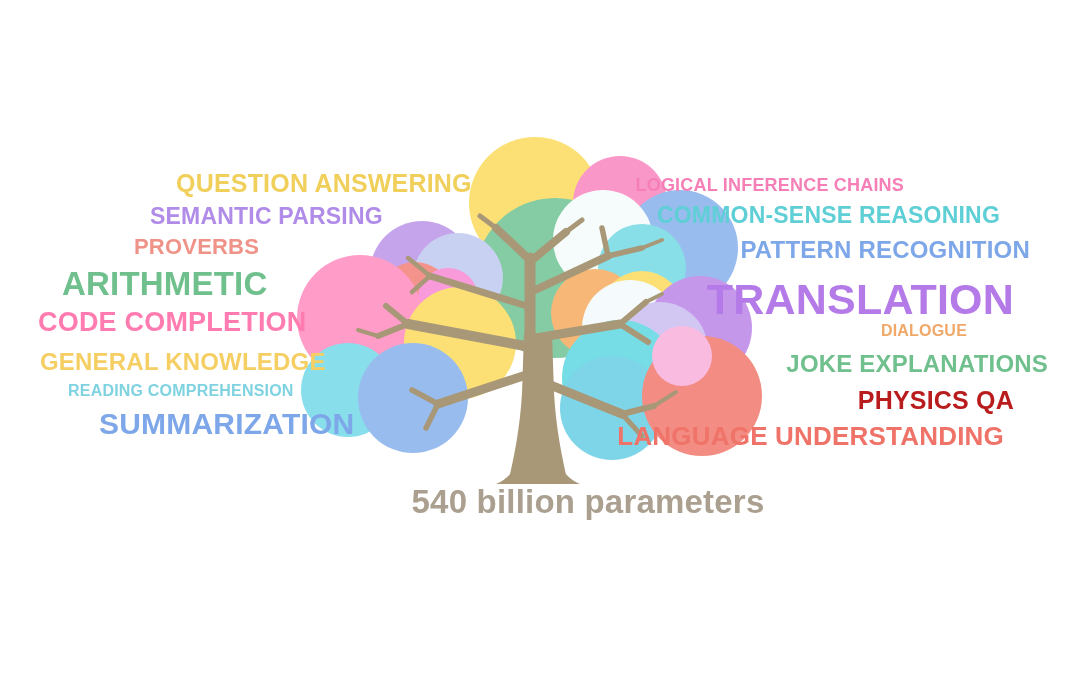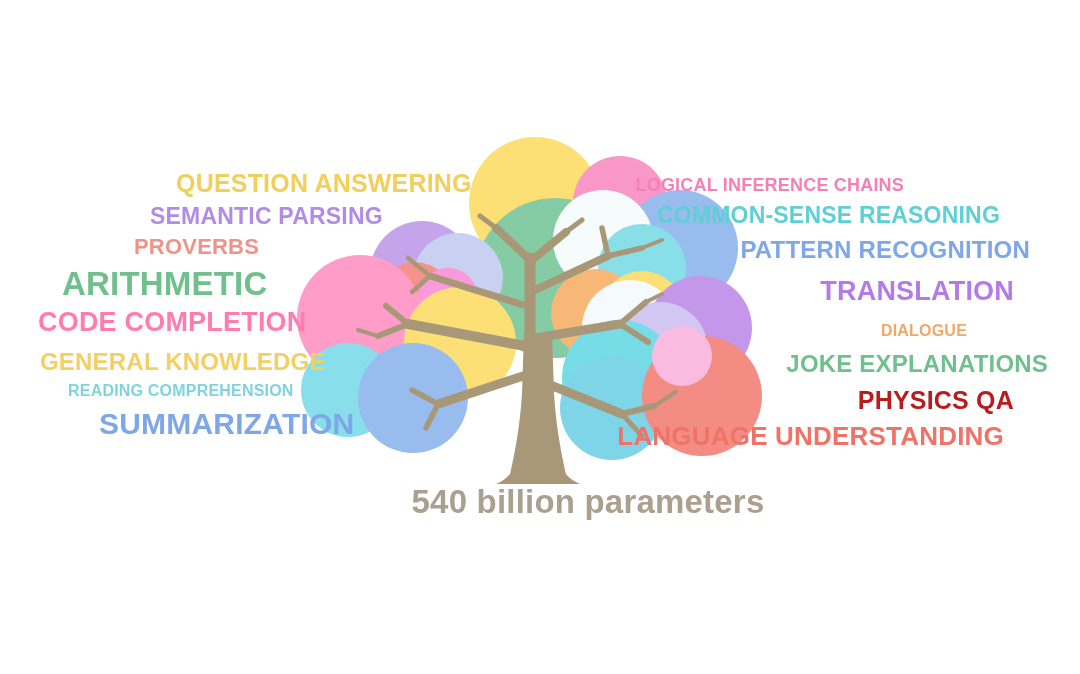--- a/index.html
+++ b/index.html
@@ -52,21 +52,21 @@
   #kw-arithmetic          { left: 62px;  top: 267px; font-size: 33px; color: #6fc08d; }
   #kw-code-completion     { left: 38px;  top: 309px; font-size: 27px; color: #ff7bb0; }
   #kw-general-knowledge   { left: 40px;  top: 350px; font-size: 24px; color: #f5cf63; }
   #kw-reading-comprehension { left: 68px; top: 383px; font-size: 16px; color: #7fd3e0; }
   #kw-summarization       { left: 99px;  top: 409px; font-size: 30px; color: #7da7e8; }
 
   
   #kw-logical-inference-chains { right: 176px; top: 176px; font-size: 18px; color: #f57fb6; }
   #kw-common-sense-reasoning   { right: 80px;  top: 204px; font-size: 23px; color: #5fcfd6; }
   #kw-pattern-recognition      { right: 50px;  top: 238px; font-size: 24px; color: #7da7e8; }
-  #kw-translation              { right: 66px;  top: 278px; font-size: 27px; color: #b47be8; }
+  #kw-translation              { right: 66px;  top: 278px; font-size: 43px; color: #b47be8; }
   #kw-dialogue                 { right: 113px; top: 323px; font-size: 16px; color: #f0a868; }
   #kw-joke-explanations        { right: 32px;  top: 352px; font-size: 24px; color: #6fc08d; }
   #kw-physics-qa               { right: 66px;  top: 388px; font-size: 25px; color: #b91c1c; }
   #kw-language-understanding   { right: 76px;  top: 423px; font-size: 26px; color: #ef7368; }
 
   
   #caption {
     position: absolute;
     left: 0;
     top: 483px;

